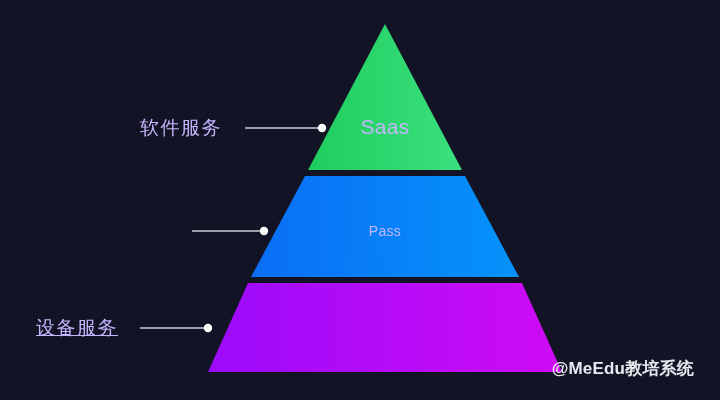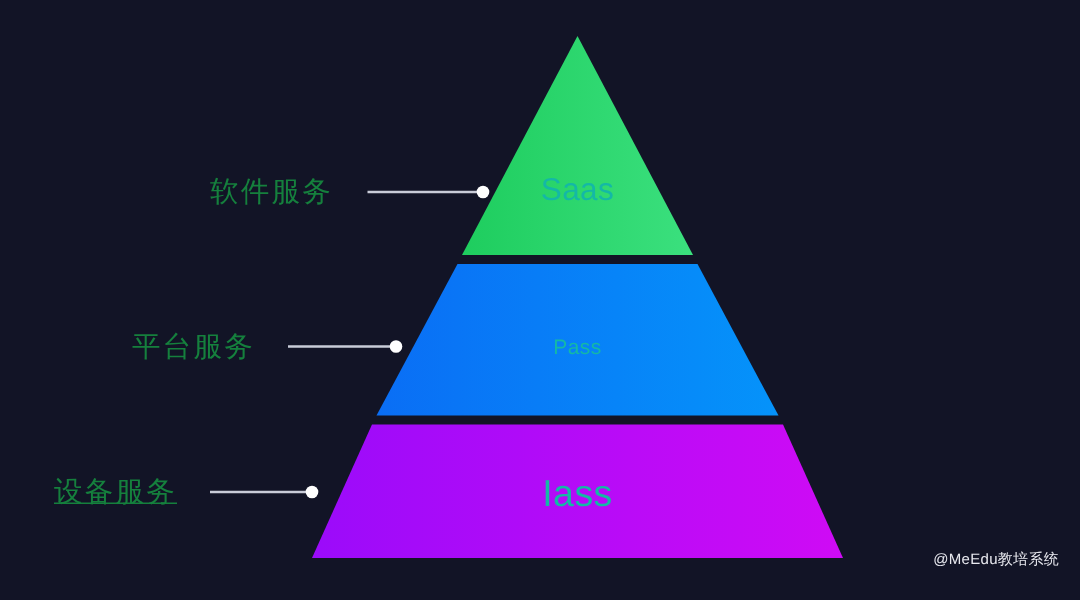--- a/index.html
+++ b/index.html
@@ -23,52 +23,52 @@
   #pyramid-svg {
     position: absolute;
     left: 0;
     top: 0;
     width: 720px;
     height: 400px;
     display: block;
   }
   .tier-label {
     position: absolute;
-    color: #14b8a6;
+    color: #c4b5fd;
     font-weight: 400;
     letter-spacing: 0.3px;
     white-space: nowrap;
     text-align: center;
     transform: translate(-50%, -50%);
     pointer-events: none;
   }
   .tier-label.saas { left: 385px; top: 127px; font-size: 21px; }
   .tier-label.pass { left: 385px; top: 231px; font-size: 14px; }
   .tier-label.iass { left: 385px; top: 330px; font-size: 25px; }
 
   .side-label {
     position: absolute;
-    color: #15803d;
+    color: #c4b5fd;
     font-size: 19px;
     font-weight: 400;
     letter-spacing: 1.5px;
     white-space: nowrap;
     transform: translateY(-50%);
   }
   .side-label.l1 { left: 140px; top: 128px; }
   .side-label.l2 { left: 88px;  top: 231px; }
   .side-label.l3 { left: 36px;  top: 328px; text-decoration: underline; }
 
   #watermark {
     position: absolute;
-    right: 14px;
+    right: 26px;
     bottom: 20px;
     color: #e8e9ef;
-    font-size: 10px;
-    font-weight: normal;
+    font-size: 17px;
+    font-weight: bold;
     letter-spacing: 0.2px;
     white-space: nowrap;
   }
 </style>
 </head>
 <body>
 
 <div id="stage">
 
   <svg id="pyramid-svg" viewBox="0 0 720 400">
@@ -98,21 +98,19 @@
 
     <line x1="192" y1="231" x2="260" y2="231" stroke="#c9ccd8" stroke-width="1.6"></line>
     <circle cx="264" cy="231" r="4.2" fill="#ffffff"></circle>
 
     <line x1="140" y1="328" x2="204" y2="328" stroke="#c9ccd8" stroke-width="1.6"></line>
     <circle cx="208" cy="328" r="4.2" fill="#ffffff"></circle>
   </svg>
 
   <div class="tier-label saas">Saas</div>
   <div class="tier-label pass">Pass</div>
-  <div class="tier-label iass">Iass</div>
 
   <div class="side-label l1">软件服务</div>
-  <div class="side-label l2">平台服务</div>
   <div class="side-label l3">设备服务</div>
 
   <div id="watermark">@MeEdu教培系统</div>
 
 </div>
 
 </body></html>

